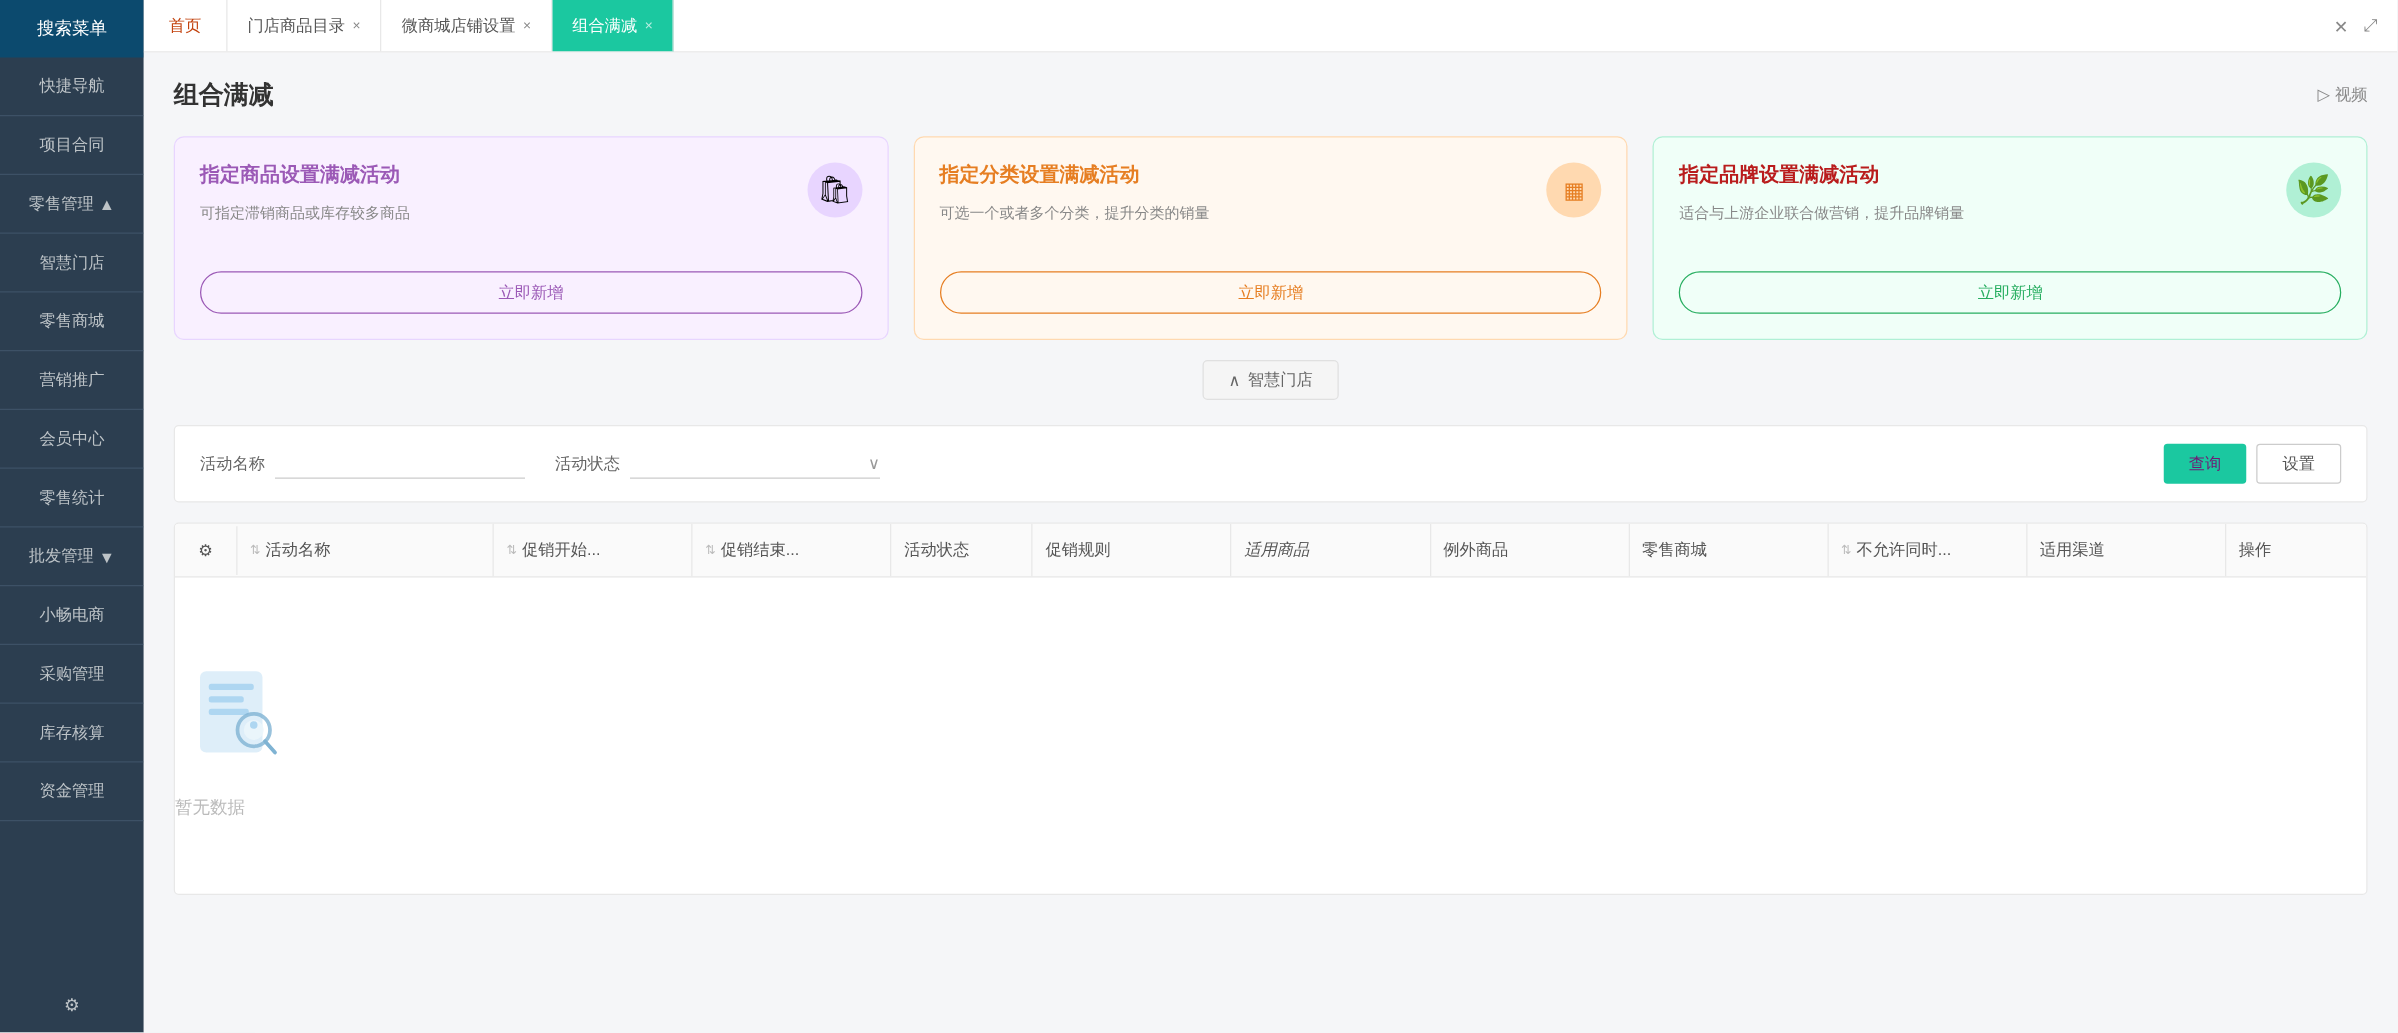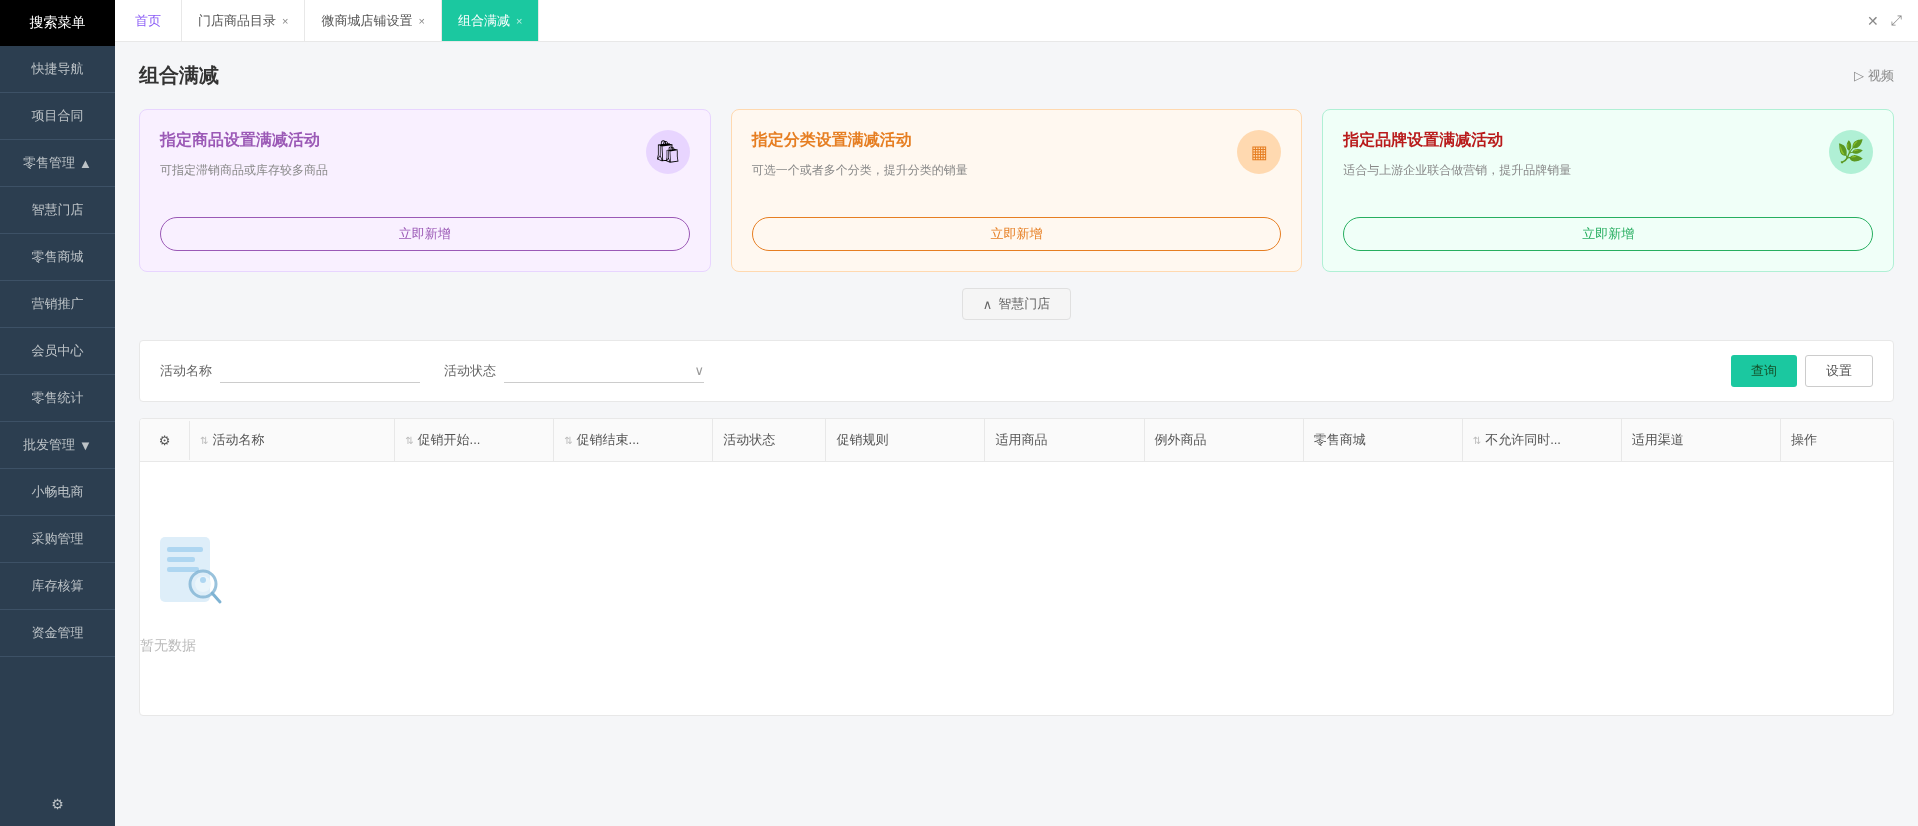--- a/index.html
+++ b/index.html
@@ -13,21 +13,21 @@
       display: flex;
       flex-direction: column;
       flex-shrink: 0;
       height: 100%;
       overflow: hidden;
     }
     .sidebar-search {
       padding: 14px 10px;
       font-size: 14px;
       color: #fff;
-      background: #000000;
+      background: #0c4a6e;
       text-align: center;
       cursor: pointer;
     }
     .sidebar-item {
       padding: 14px 10px;
       font-size: 13px;
       color: #bdc3c7;
       text-align: center;
       cursor: pointer;
       border-bottom: 1px solid #3d5166;
@@ -85,21 +85,21 @@
     .tab .close-btn {
       font-size: 11px;
       opacity: 0.7;
     }
     .tab-home {
       padding: 0 20px;
       height: 100%;
       display: flex;
       align-items: center;
       font-size: 13px;
-      color: #8b5cf6;
+      color: #c2410c;
       cursor: pointer;
       border-right: 1px solid #e8e8e8;
     }
     .tab-window-controls {
       margin-left: auto;
       display: flex;
       align-items: center;
       gap: 12px;
       padding: 0 16px;
     }
@@ -259,21 +259,21 @@
       color: #999;
     }
     .filter-actions {
       margin-left: auto;
       display: flex;
       gap: 8px;
     }
     .btn-query {
       padding: 6px 20px;
       background: #1bc8a0;
-      color: #14532d;
+      color: #701a75;
       border: none;
       border-radius: 3px;
       cursor: pointer;
       font-size: 13px;
     }
     .btn-settings {
       padding: 6px 20px;
       background: #fff;
       color: #555;
       border: 1px solid #ccc;
@@ -305,21 +305,21 @@
       gap: 4px;
       border-right: 1px solid #e8e8e8;
     }
     .th:last-child { border-right: none; }
     .th-settings { width: 50px; justify-content: center; }
     .th-name      { flex: 2; }
     .th-start     { flex: 1.5; }
     .th-end       { flex: 1.5; }
     .th-status    { flex: 1; }
     .th-rule      { flex: 1.5; }
-    .th-goods     { flex: 1.5; }
+    .th-goods     { flex: 1.5; font-style: italic; }
     .th-except    { flex: 1.5; }
     .th-customer  { flex: 1.5; }
     .th-nosame    { flex: 1.5; }
     .th-channel   { flex: 1.5; }
     .th-action    { flex: 1; }
 
     .sort-icon { font-size: 10px; color: #bbb; }
 
     
     .empty-state {

